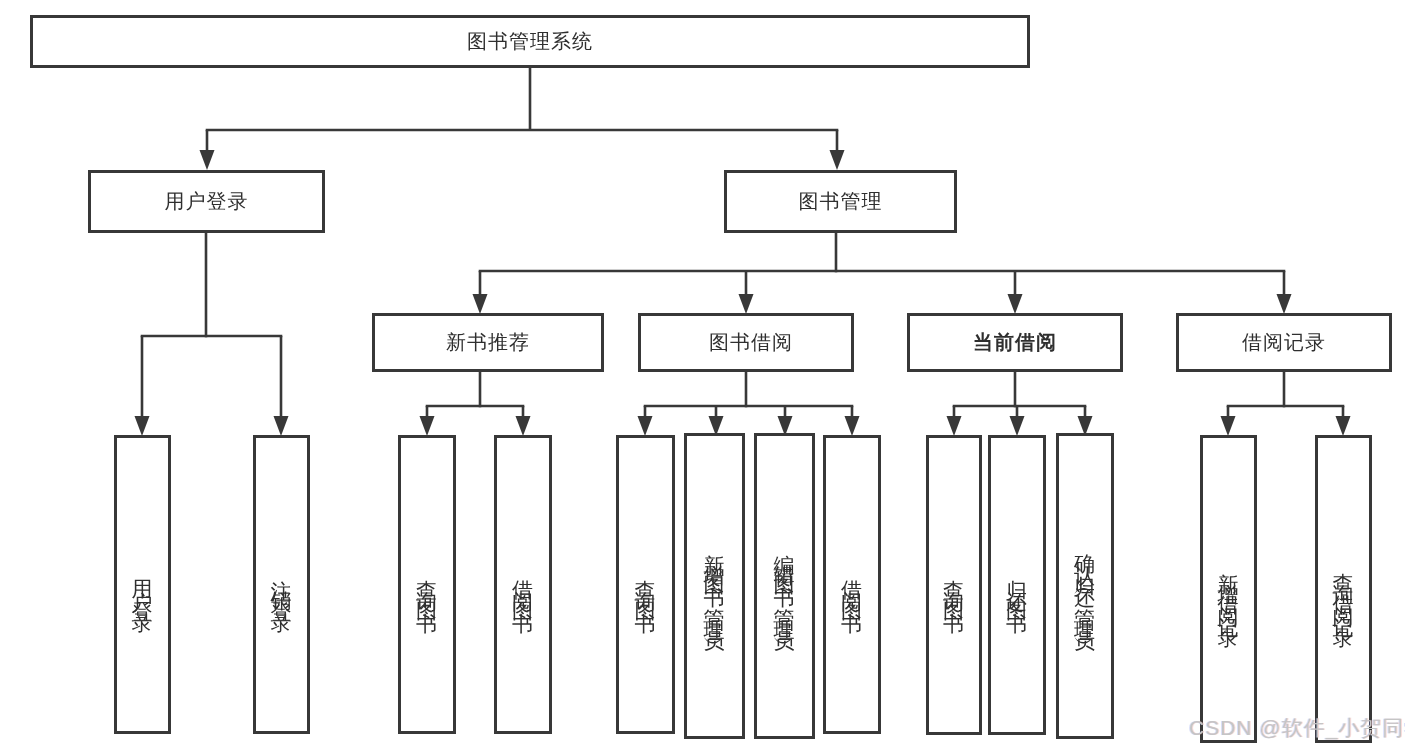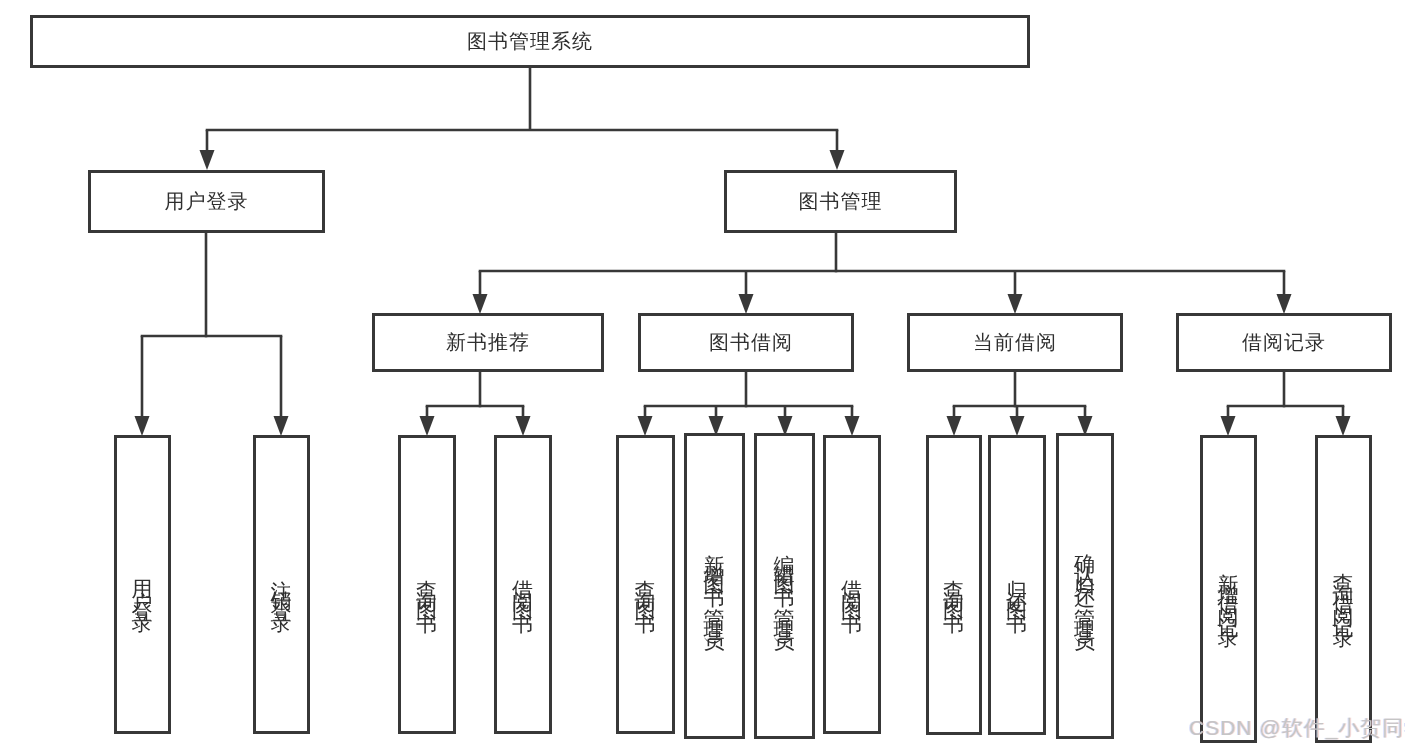--- a/index.html
+++ b/index.html
@@ -145,21 +145,21 @@
   <div class="box" style="left:716px; top:170px; width:233px; height:63px;">
     <span class="hlabel">图书管理</span>
   </div>
 
   <div class="box" style="left:364px; top:313px; width:232px; height:59px;">
     <span class="hlabel">新书推荐</span>
   </div>
   <div class="box" style="left:630px; top:313px; width:216px; height:59px;padding-left:10px;">
     <span class="hlabel">图书借阅</span>
   </div>
-  <div class="box" style="left:899px; top:313px; width:216px; height:59px;">
+  <div class="box" style="left:899px; top:313px; width:216px; height:59px;font-weight:bold;">
     <span class="hlabel">当前借阅</span>
   </div>
   <div class="box" style="left:1168px; top:313px; width:216px; height:59px;font-family:Liberation Serif, serif;">
     <span class="hlabel">借阅记录</span>
   </div>
 
   <div class="box leaf" style="left:106px; top:435px; width:57px; height:299px;">
     <span class="vlabel">用户登录</span>
   </div>
   <div class="box leaf" style="left:245px; top:435px; width:57px; height:299px;">

